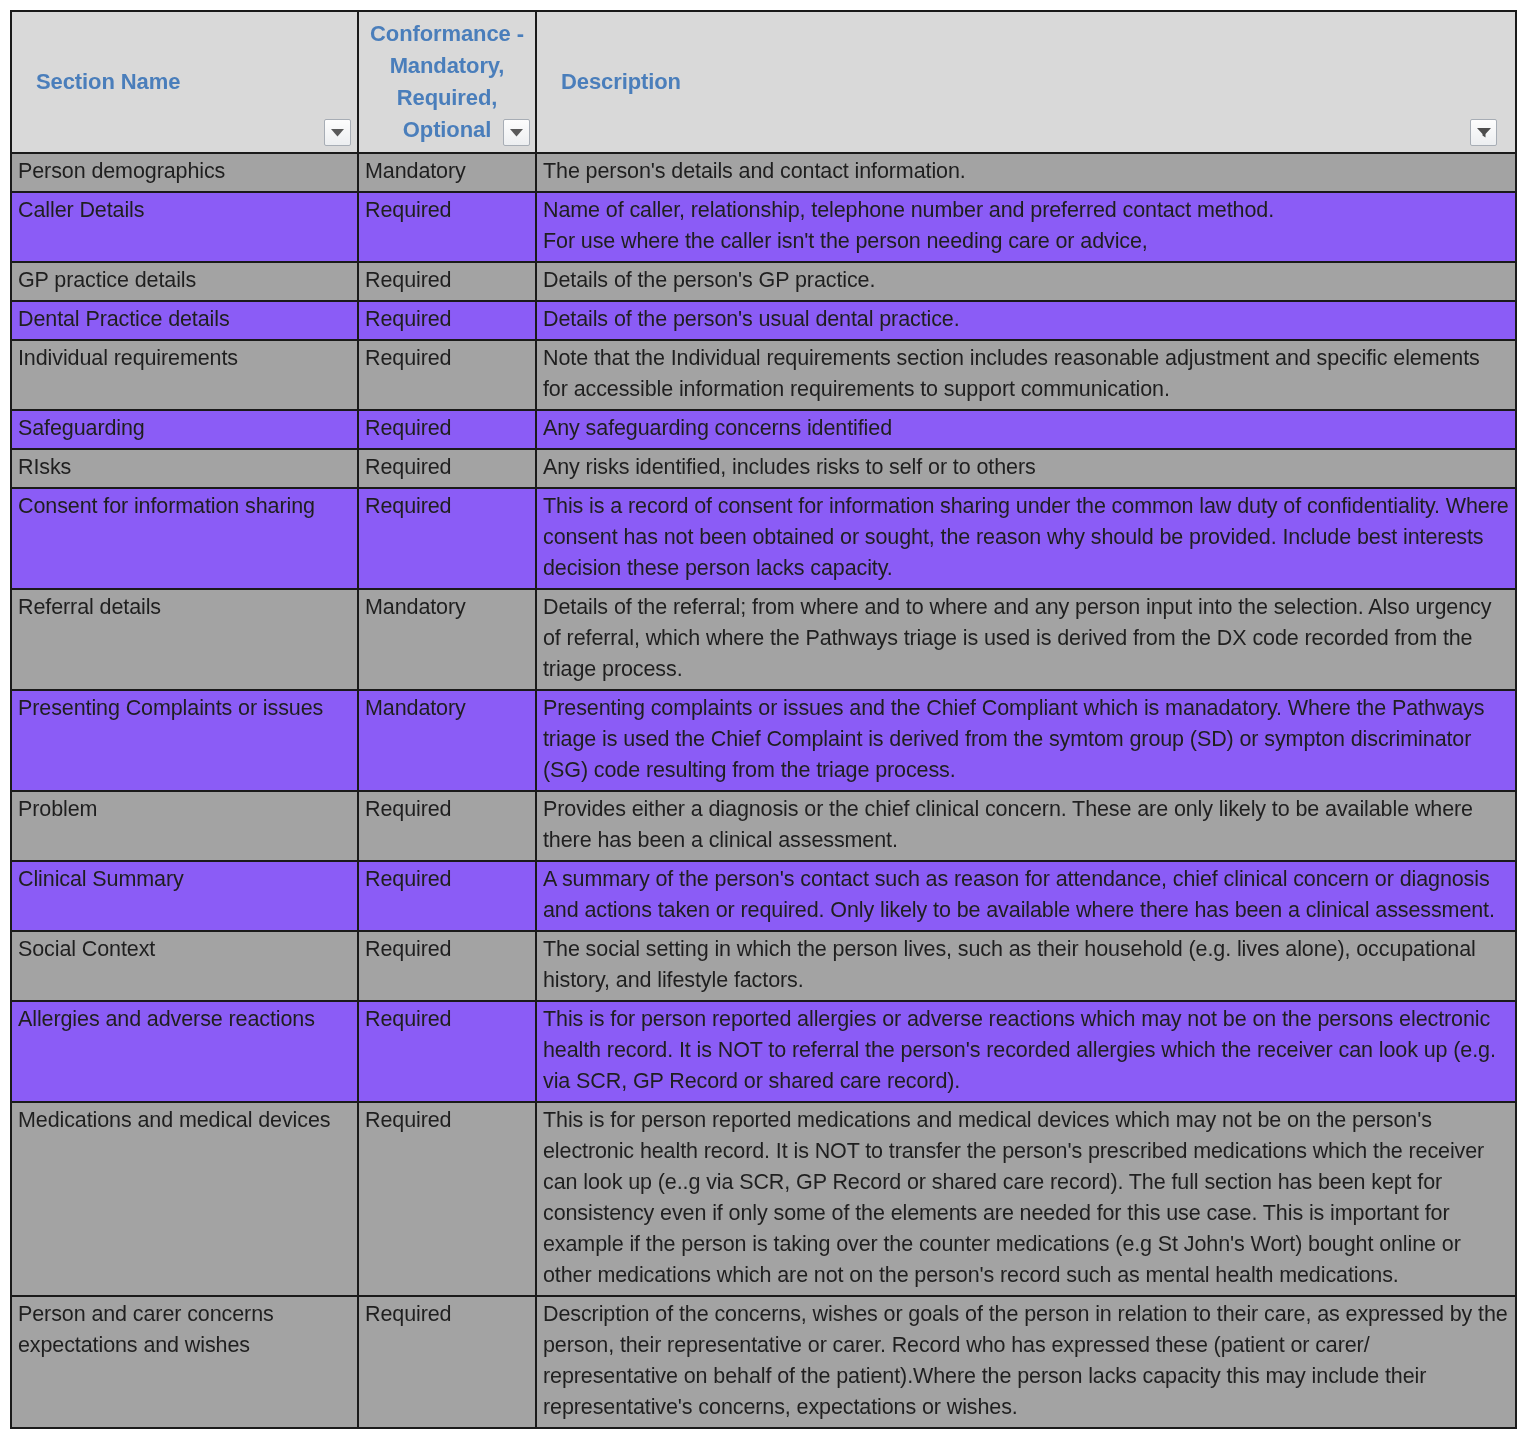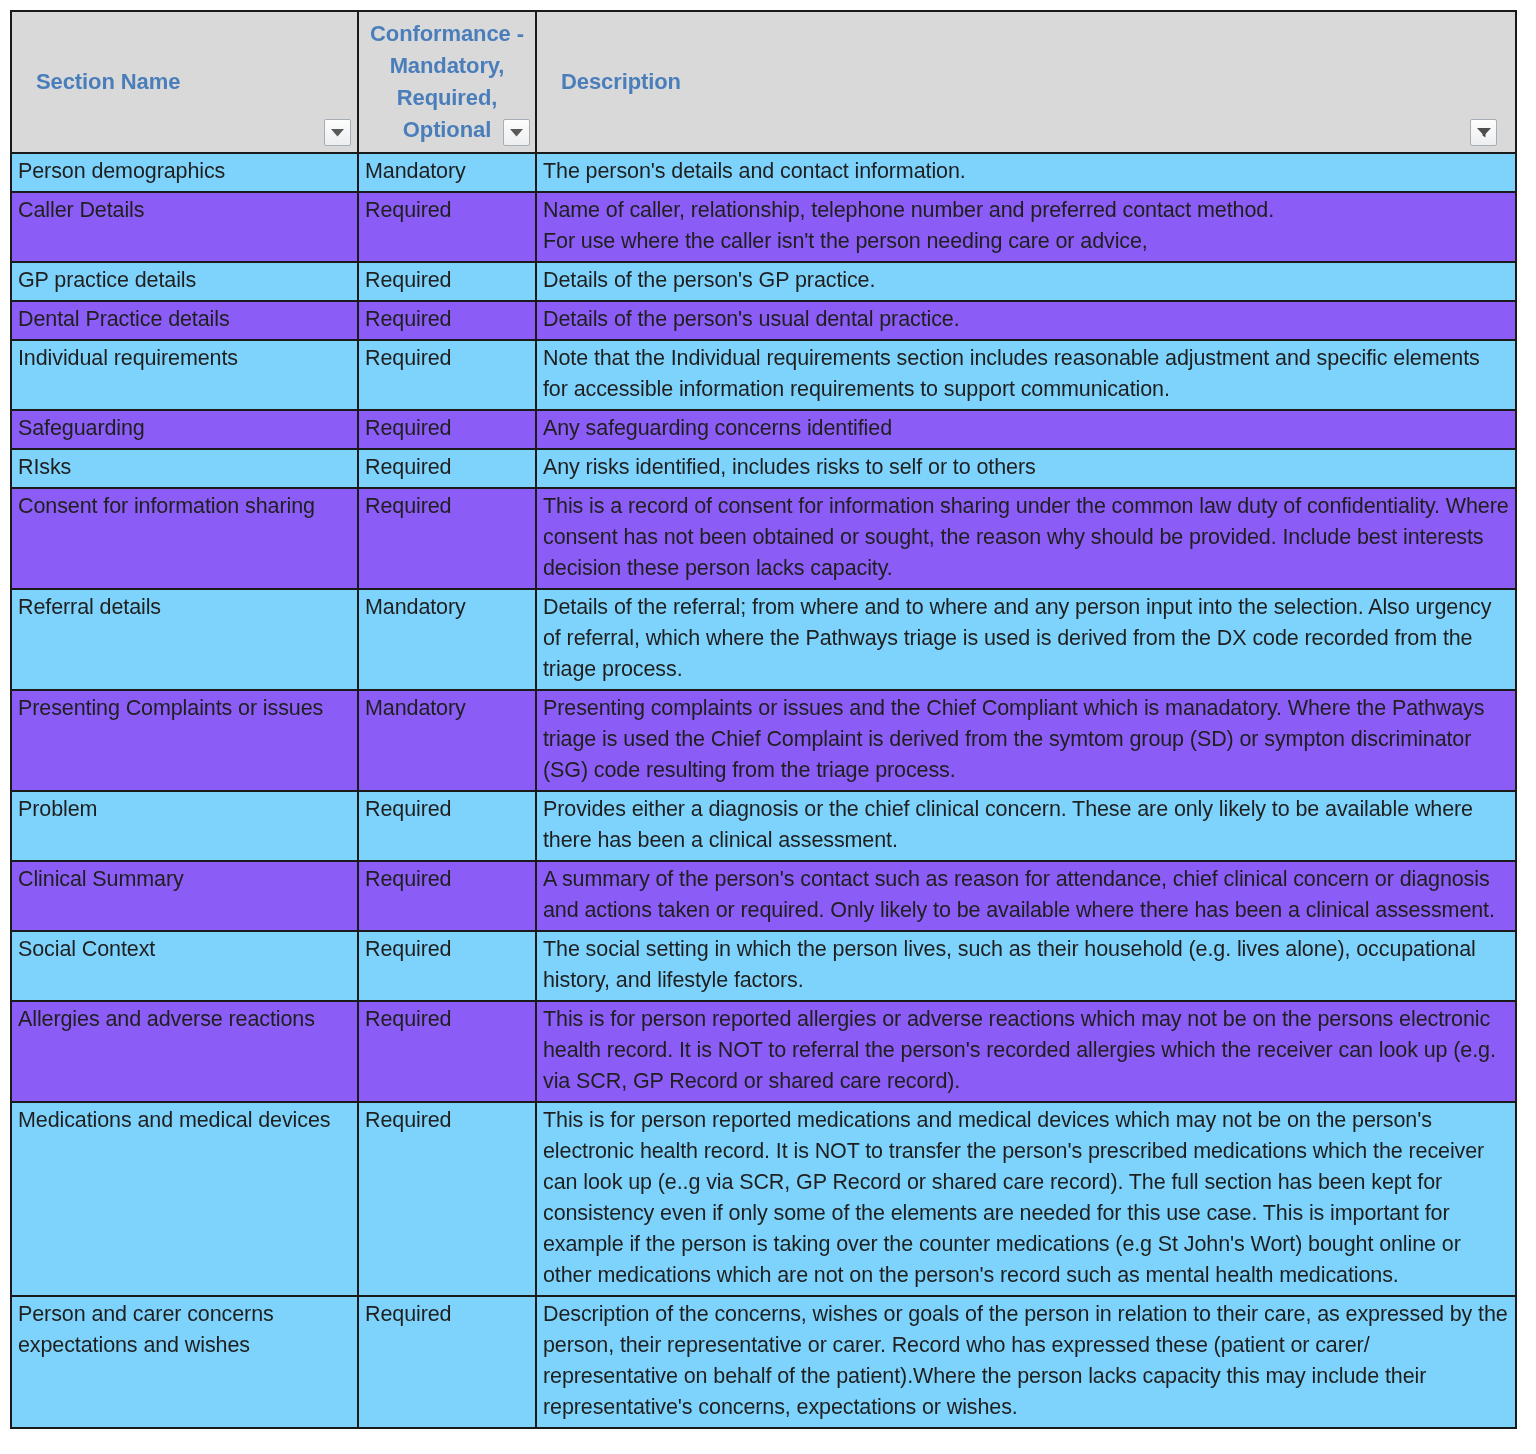--- a/index.html
+++ b/index.html
@@ -97,21 +97,21 @@
     align-items: center;
     justify-content: center;
     cursor: pointer;
   }
   .filter-btn svg { display: block; }
   .fb-sec  { right: 6px;  bottom: 6px; }
   .fb-conf { right: 5px;  bottom: 6px; }
   .fb-desc { right: 18px; bottom: 6px; }
 
   
-  tr.band td { background: #7dd3fc; }
+  tr.band td { background: #a3a3a3; }
   tr.plain td { background: #8b5cf6; }
 
   td.col-desc { padding-left: 7px; }
   td.col-conf { padding-left: 7px; }
   td.col-name { padding-left: 7px; }
 
   .cell-text { display: block; }
 </style>
 </head>
 <body>

